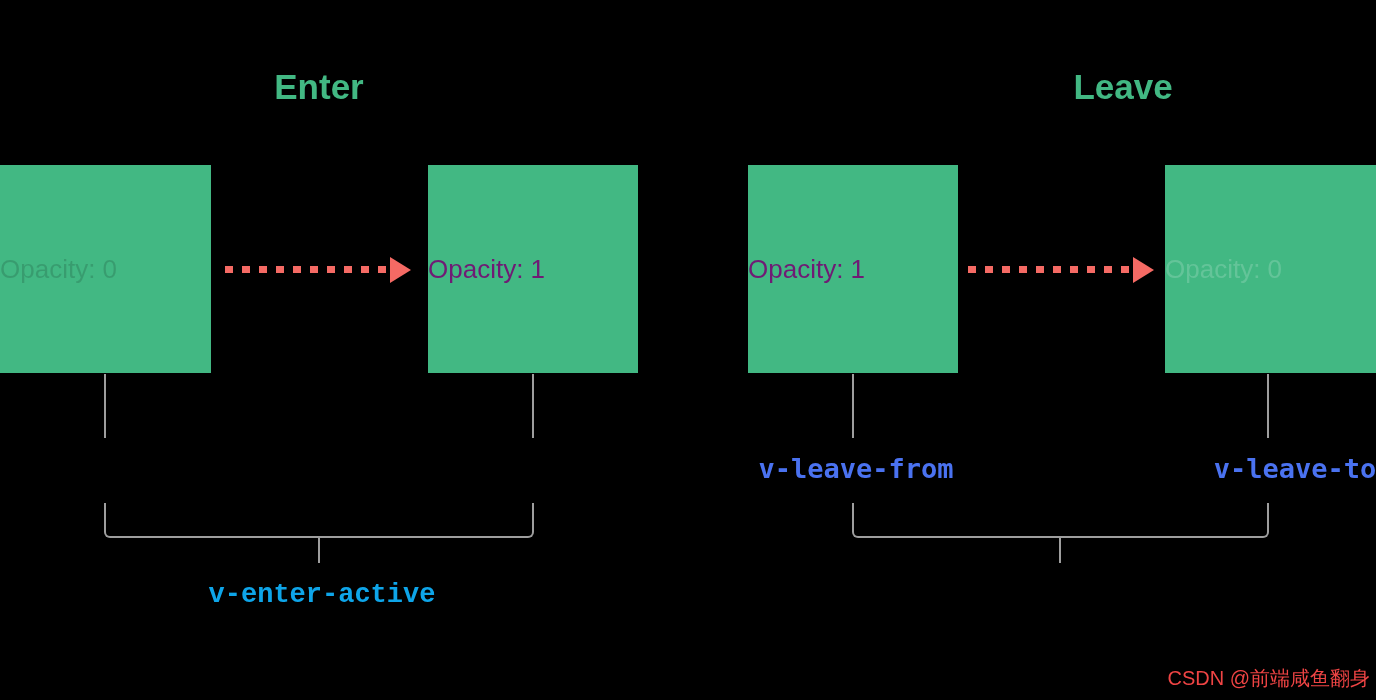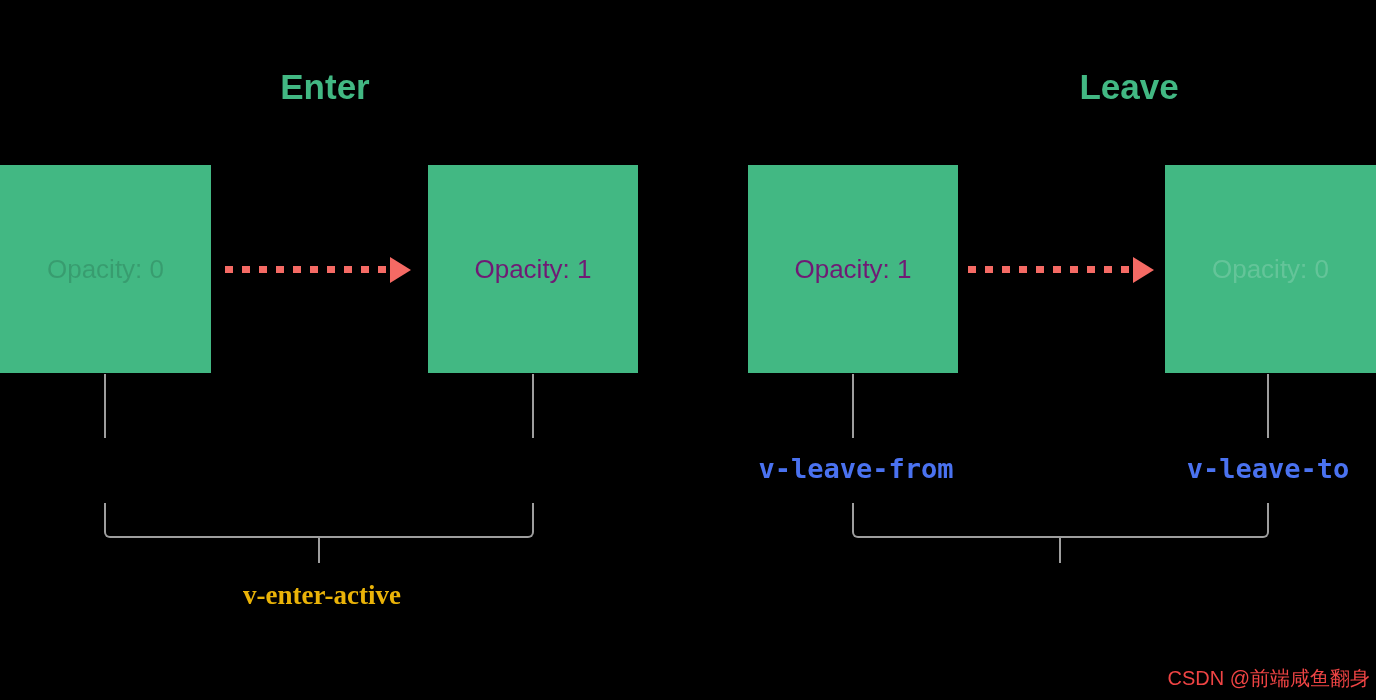--- a/index.html
+++ b/index.html
@@ -13,31 +13,30 @@
   }
   .section-title {
     position: absolute;
     top: 68px;
     transform: translateX(-50%);
     font-size: 35px;
     font-weight: bold;
     color: #42b883;
     line-height: 38px;
     white-space: nowrap;
-    margin-left: 6px;
   }
   .box {
     position: absolute;
     top: 165px;
     width: 210px;
     height: 208px;
     background: #42b883;
     display: flex;
     align-items: center;
-    justify-content: center;
+    justify-content: flex-start;
   }
   .box-label {
     font-size: 26px;
     white-space: nowrap;
   }
   .txt-white   { color: #701a75; }
   .txt-faint-dark  { color: rgba(0,0,0,0.15); }
   .txt-faint-light { color: rgba(255,255,255,0.18); }
 
   .arrow-dashes {
@@ -85,25 +84,25 @@
     border-bottom-left-radius: 6px;
     border-bottom-right-radius: 6px;
     box-sizing: border-box;
   }
   .bracket-drop { top: 537px; height: 26px; }
 
   .active-label {
     position: absolute;
     top: 579px;
     transform: translateX(-50%);
-    font-family: Liberation Serif, serif;
+    font-family: Liberation Mono, monospace;
     font-weight: bold;
     font-size: 27px;
     line-height: 32px;
-    color: #eab308;
+    color: #0ea5e9;
     white-space: nowrap;
   }
   .watermark {
     position: absolute;
     right: 6px;
     bottom: 8px;
     color: #ef4444;
     font-size: 20px;
     white-space: nowrap;
   }
@@ -137,21 +136,21 @@
   <div class="box" style="left:1165px; width:211px">
     <span class="box-label txt-faint-light">Opacity: 0</span>
   </div>
 
   <div class="vline box-connector" style="left:104px"></div>
   <div class="vline box-connector" style="left:532px"></div>
   <div class="vline box-connector" style="left:852px"></div>
   <div class="vline box-connector" style="left:1267px"></div>
 
   <div class="class-label" style="left:856px">v-leave-from</div>
-  <div class="class-label" style="left:1268px">v-leave-to</div>
+  <div class="class-label" style="left:1295px">v-leave-to</div>
 
   <div class="bracket" style="left:104px; width:430px"></div>
   <div class="vline bracket-drop" style="left:318px"></div>
   <div class="active-label" style="left:322px">v-enter-active</div>
 
   <div class="bracket" style="left:852px; width:417px"></div>
   <div class="vline bracket-drop" style="left:1059px"></div>
 
   <div class="watermark">CSDN @前端咸鱼翻身</div>
 

